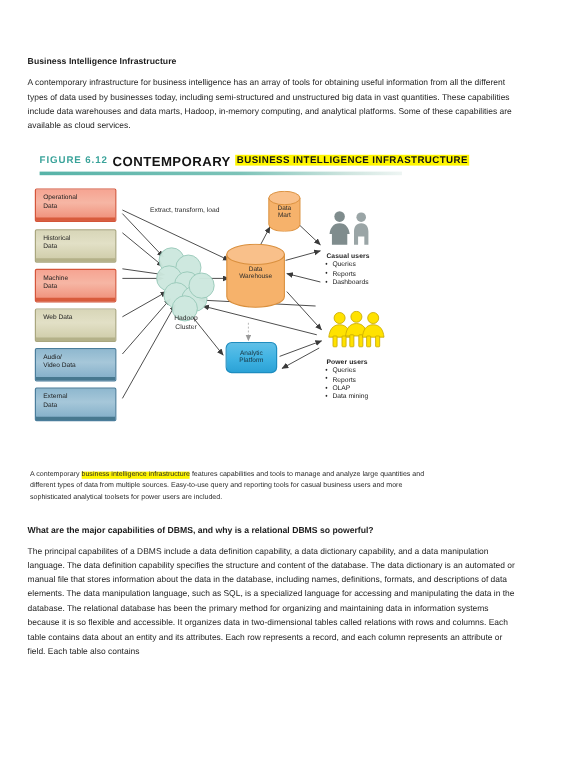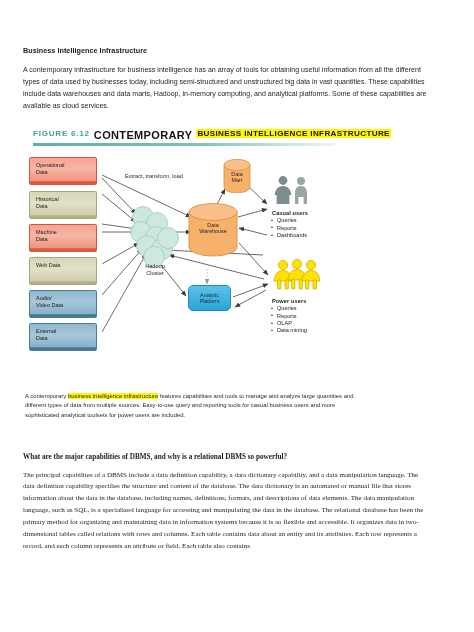--- a/index.html
+++ b/index.html
@@ -189,21 +189,21 @@
     margin-top: 8px;
     width: 340px;
     font-size: 5.9px;
     line-height: 9.6px;
     color: #2b2b2b;
     padding-left: 2px;
   }
   .cap-hl { background:#fff600; }
 
   
-  .sec2 { margin-top: 32px; font-family: Liberation Serif, serif; }
+  .sec2 { margin-top: 16px; }
   .q-heading {
     font-size: 7.2px;
     font-weight: bold;
     margin: 0 0 9px 0;
     color: #1c1c1c;
   }
 </style>
 </head>
 <body>
 

